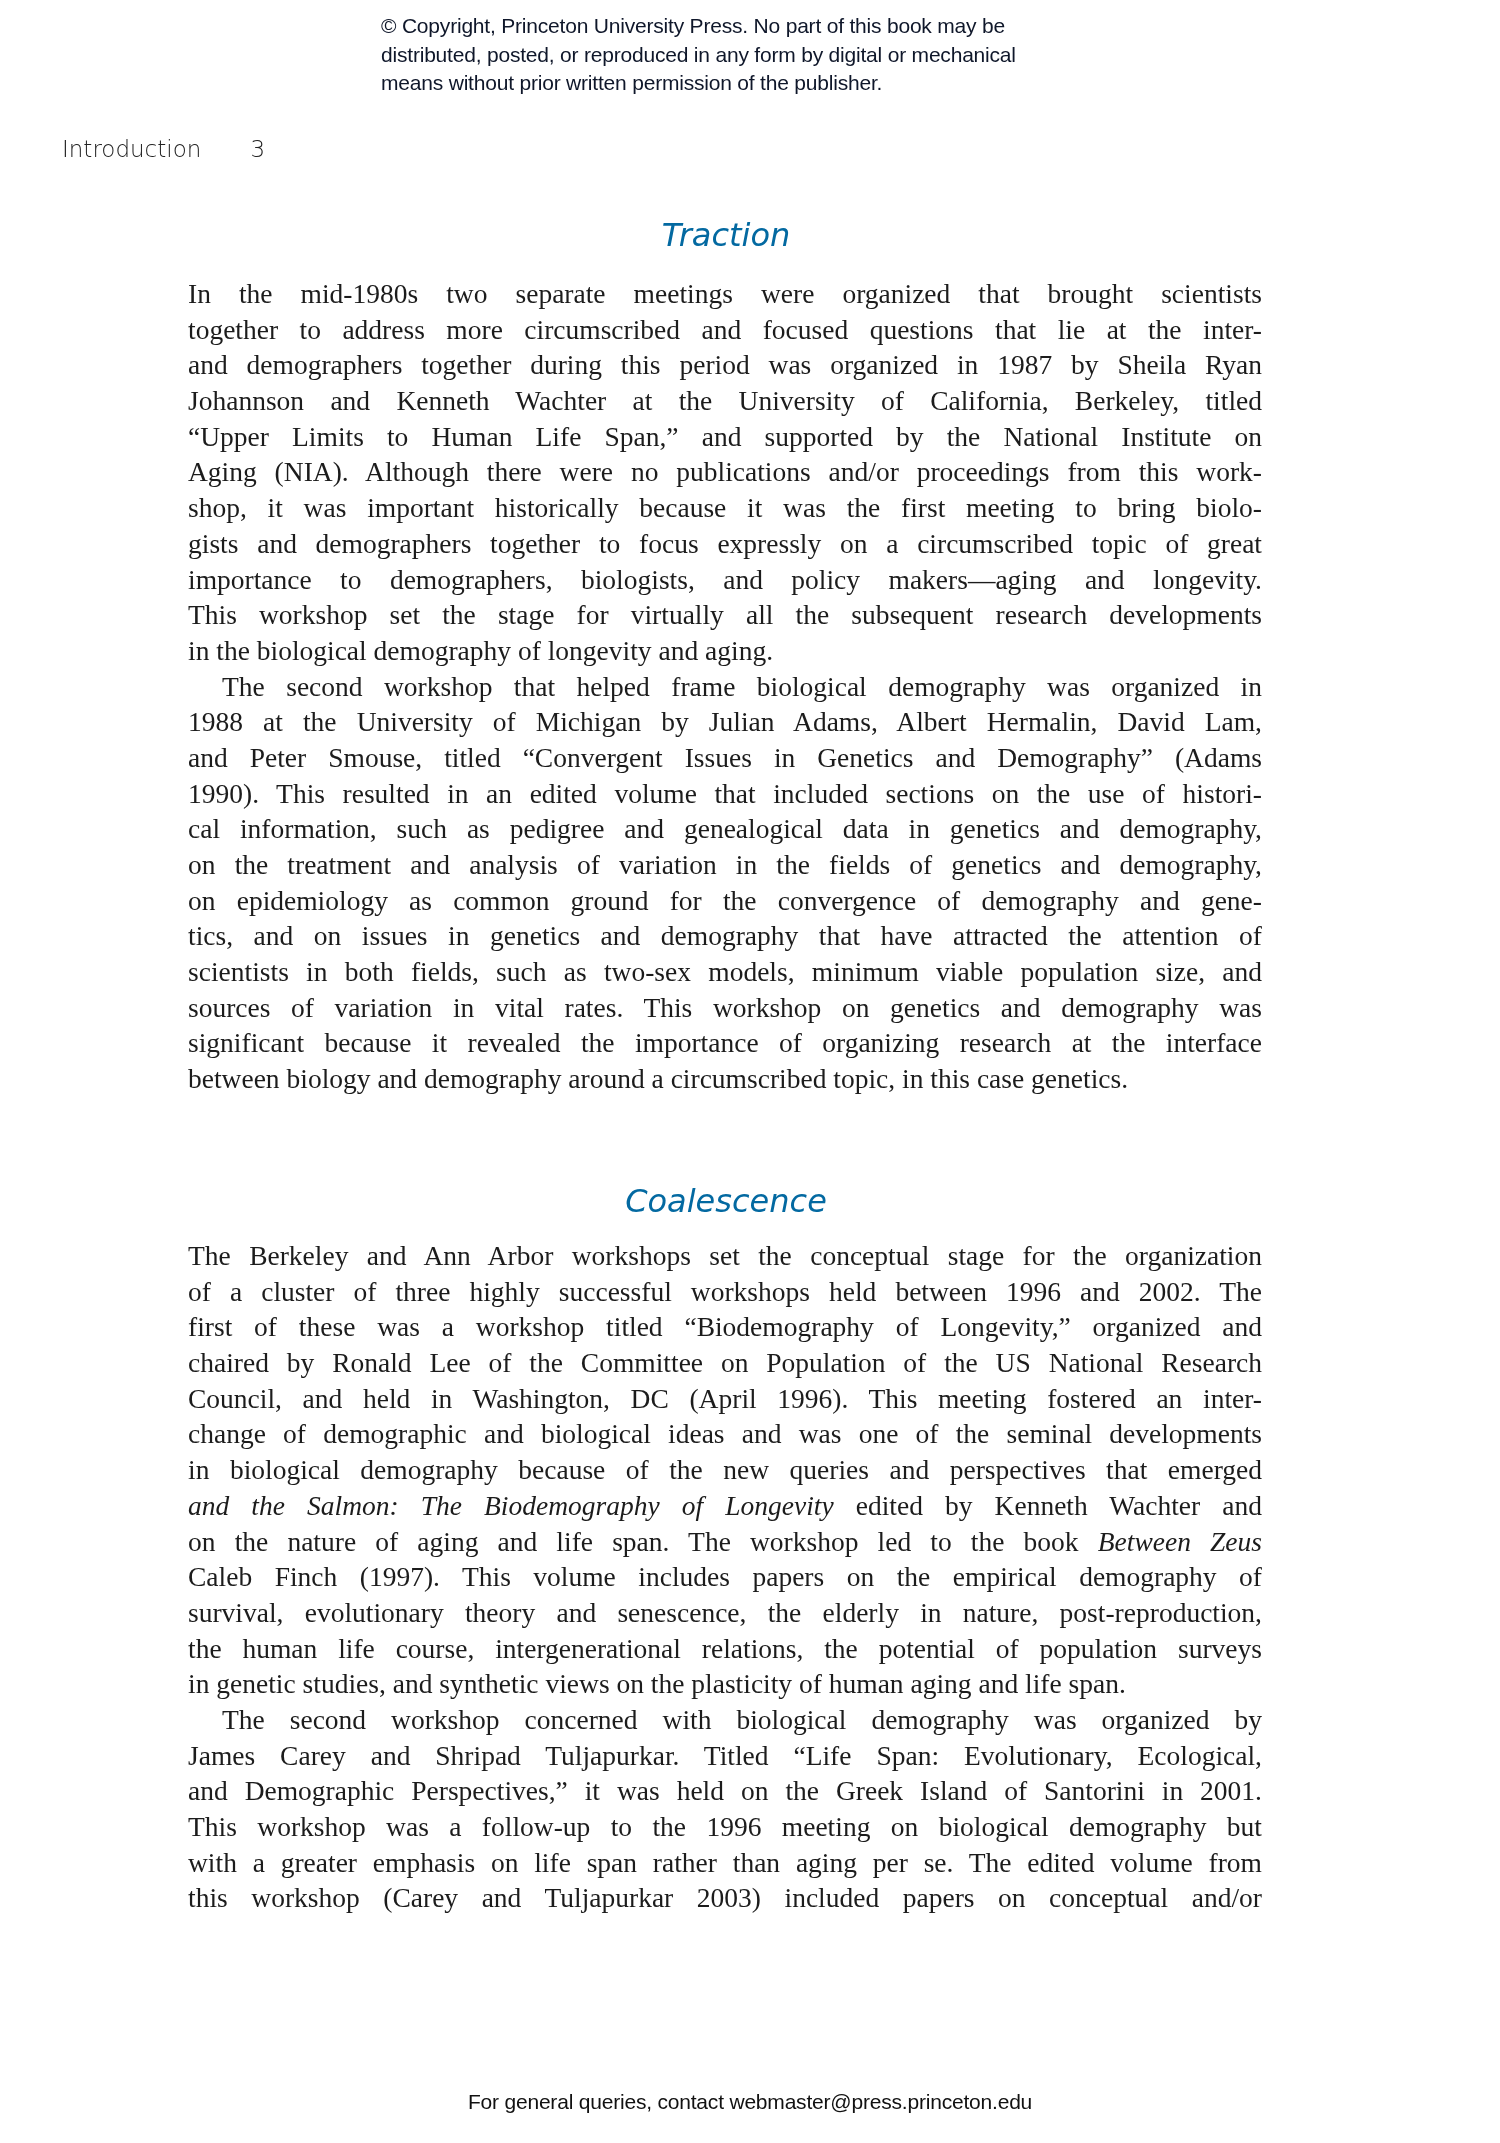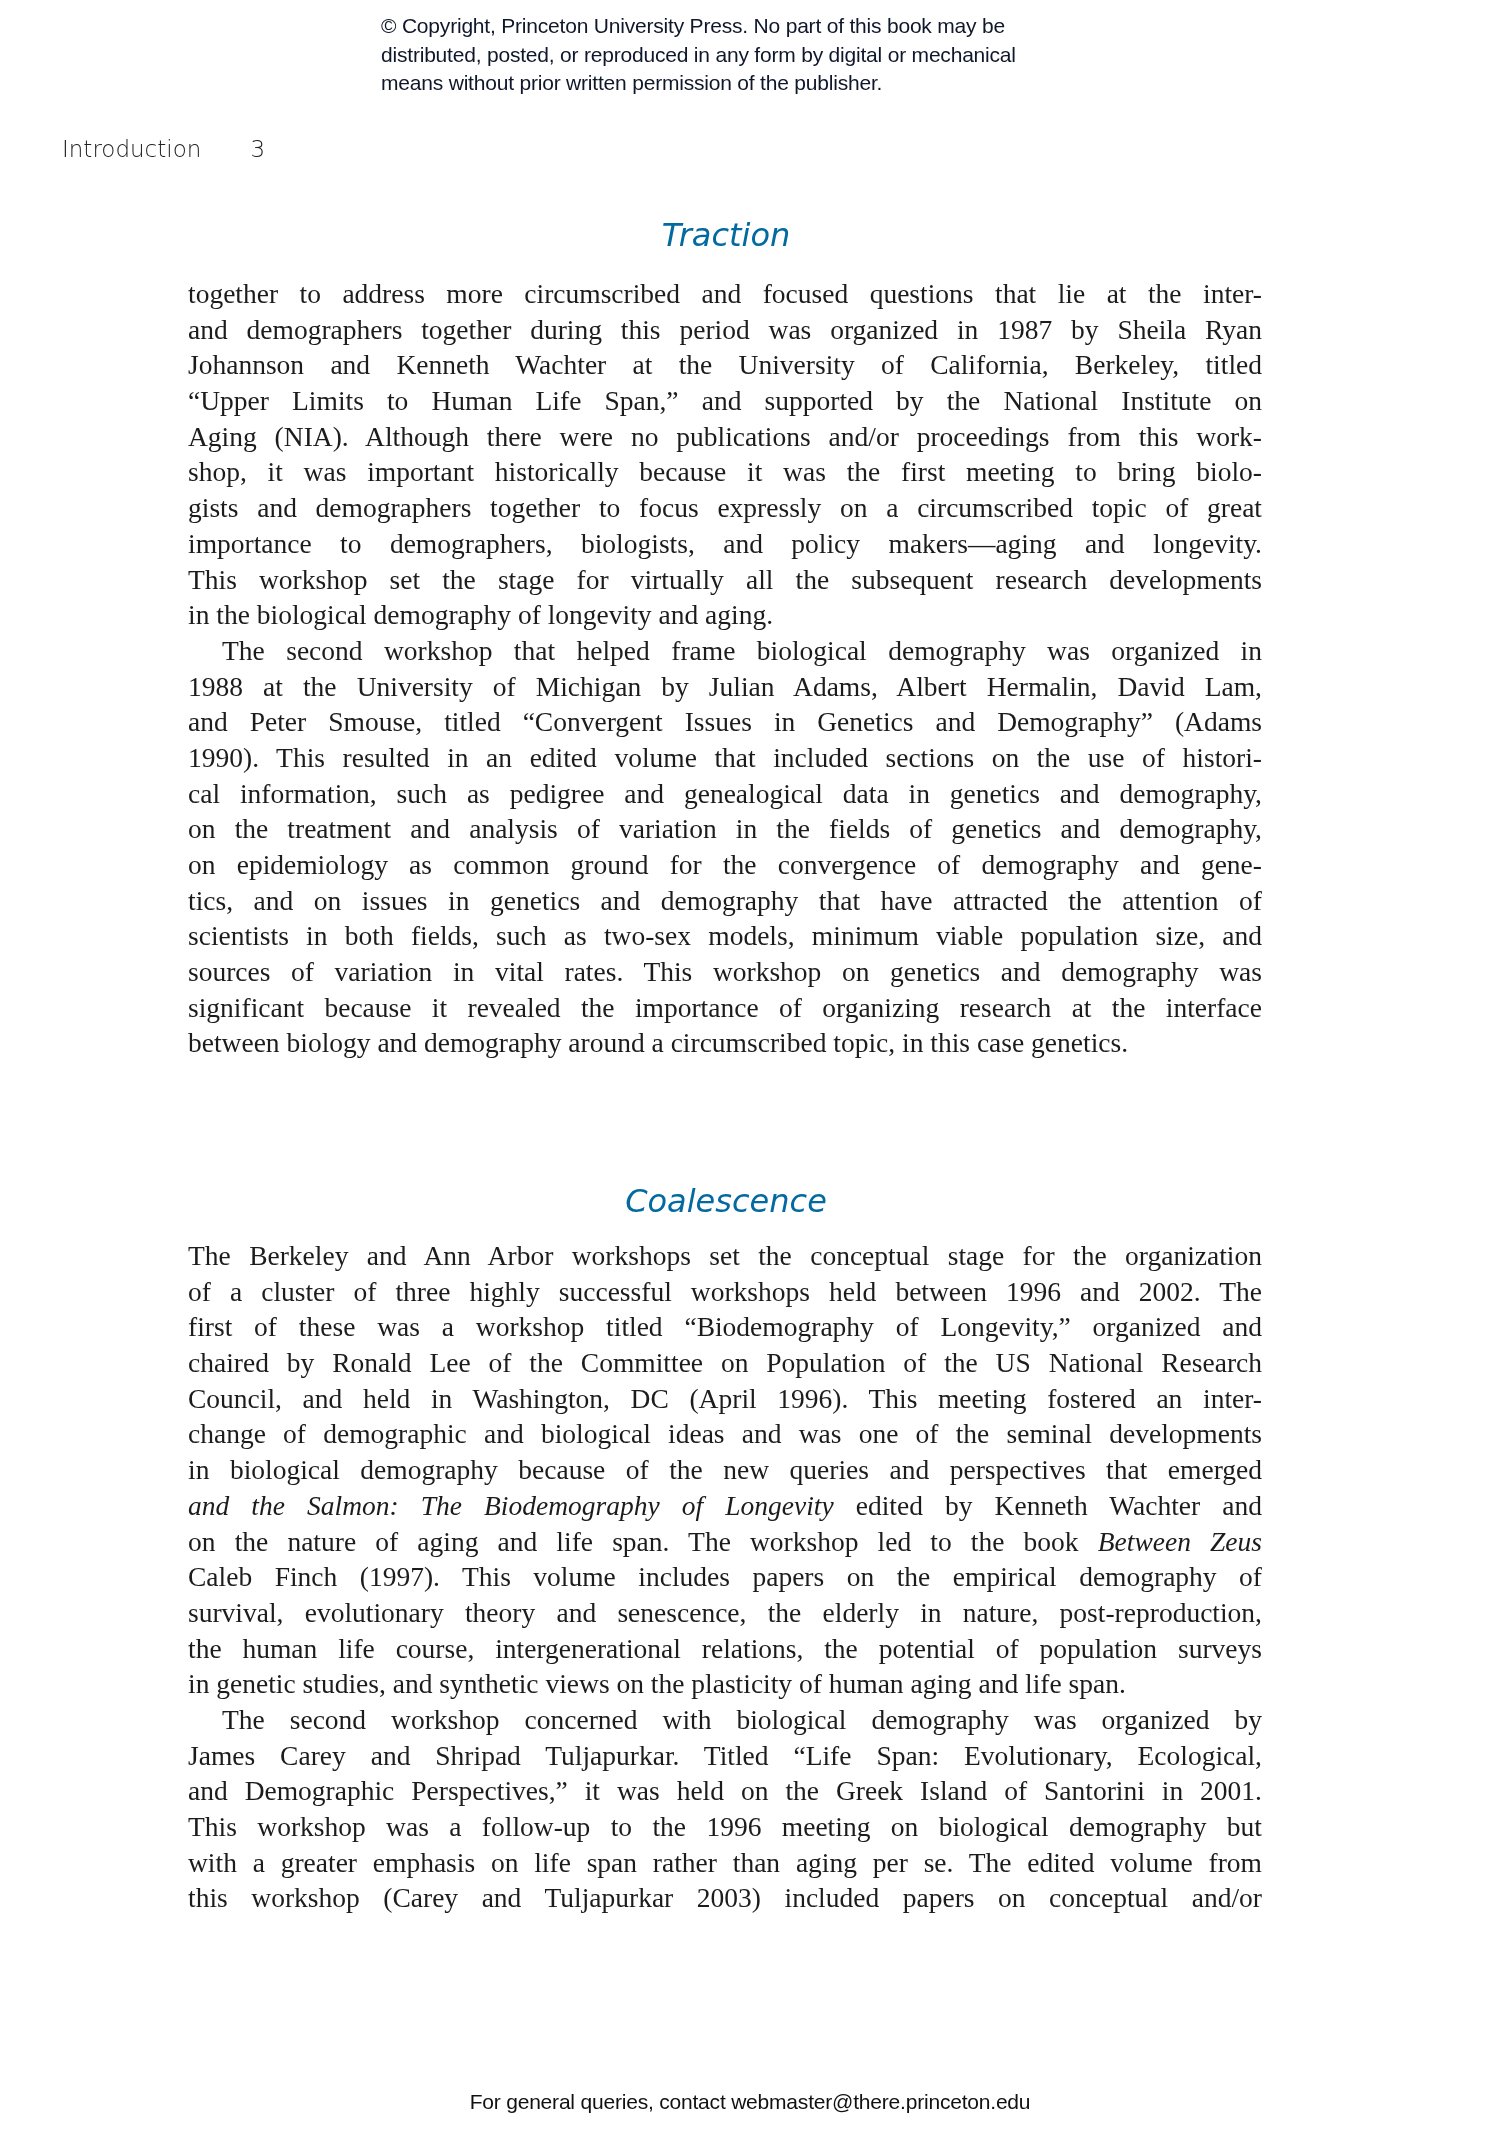--- a/index.html
+++ b/index.html
@@ -44,20 +44,21 @@
 
 <div class="running-head">
   <span class="rh-title">Introduction</span>
   <span class="rh-page">3</span>
 </div>
 
 <div class="section-heading" style="top:216px;">Traction</div>
 
 <div class="body-block" style="top:276px;">
   <div>
+    <div class="line">In the mid-1980s two separate meetings were organized that brought scientists</div>
     <div class="line">together to address more circumscribed and focused questions that lie at the inter-</div>
     <div class="line">and demographers together during this period was organized in 1987 by Sheila Ryan</div>
     <div class="line">Johannson and Kenneth Wachter at the University of California, Berkeley, titled</div>
     <div class="line">“Upper Limits to Human Life Span,” and supported by the National Institute on</div>
     <div class="line">Aging (NIA). Although there were no publications and/or proceedings from this work-</div>
     <div class="line">shop, it was important historically because it was the first meeting to bring biolo-</div>
     <div class="line">gists and demographers together to focus expressly on a circumscribed topic of great</div>
     <div class="line">importance to demographers, biologists, and policy makers—aging and longevity.</div>
     <div class="line">This workshop set the stage for virtually all the subsequent research developments</div>
     <div class="line last">in the biological demography of longevity and aging.</div>
@@ -99,13 +100,13 @@
   <div>
     <div class="line indent">The second workshop concerned with biological demography was organized by</div>
     <div class="line">James Carey and Shripad Tuljapurkar. Titled “Life Span: Evolutionary, Ecological,</div>
     <div class="line">and Demographic Perspectives,” it was held on the Greek Island of Santorini in 2001.</div>
     <div class="line">This workshop was a follow-up to the 1996 meeting on biological demography but</div>
     <div class="line">with a greater emphasis on life span rather than aging per se. The edited volume from</div>
     <div class="line">this workshop (Carey and Tuljapurkar 2003) included papers on conceptual and/or</div>
   </div>
 </div>
 
-<div class="footer">For general queries, contact webmaster@there.princeton.edu</div>
+<div class="footer">For general queries, contact webmaster@press.princeton.edu</div>
 
 </body></html>

